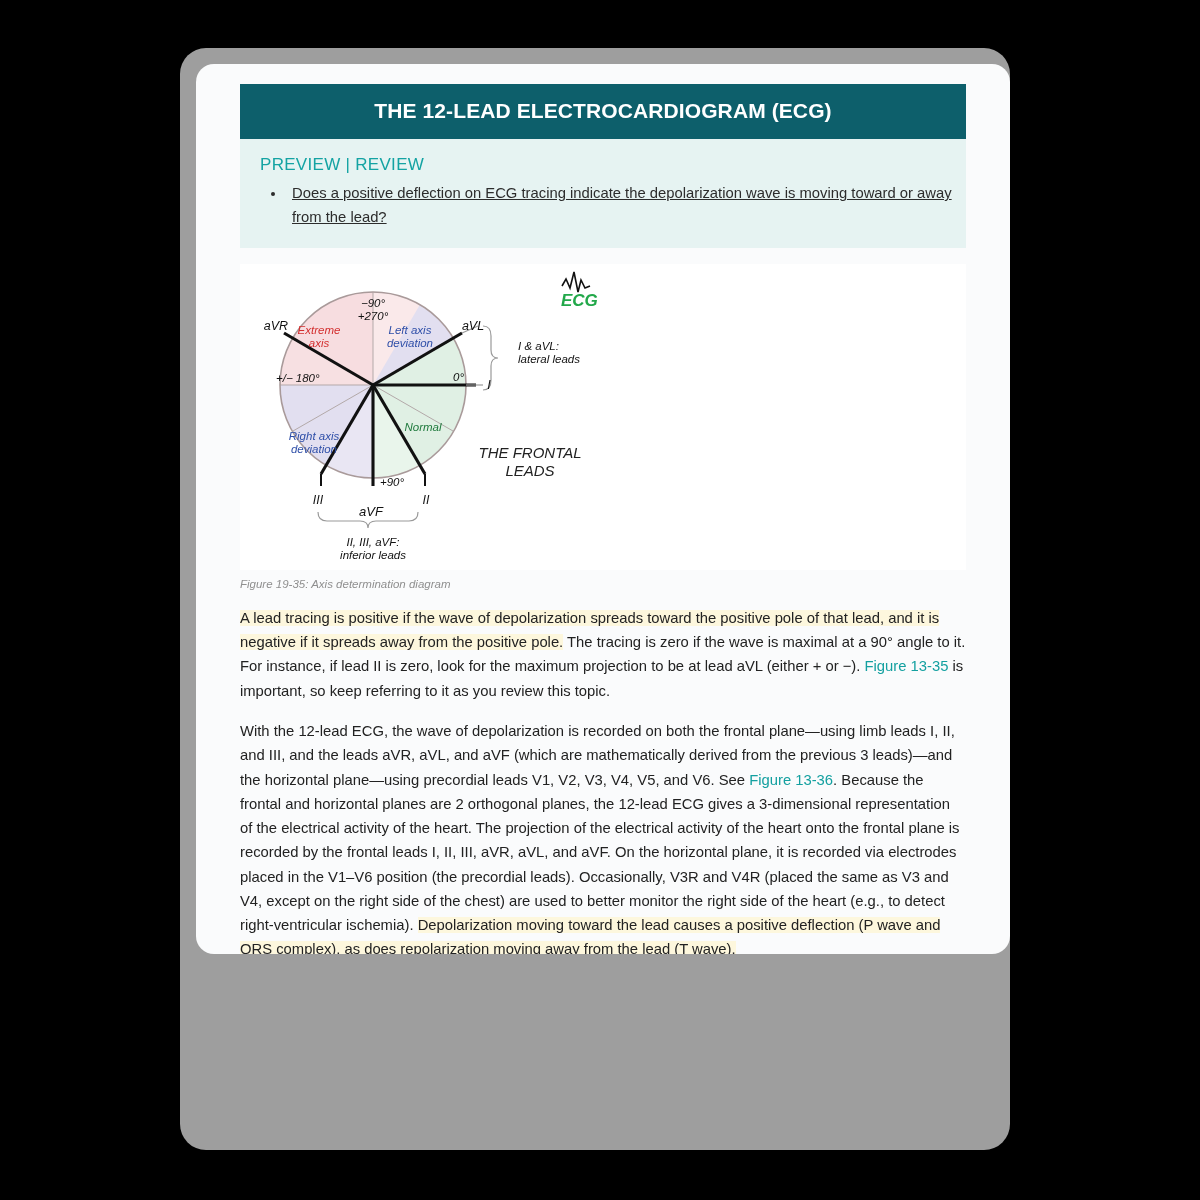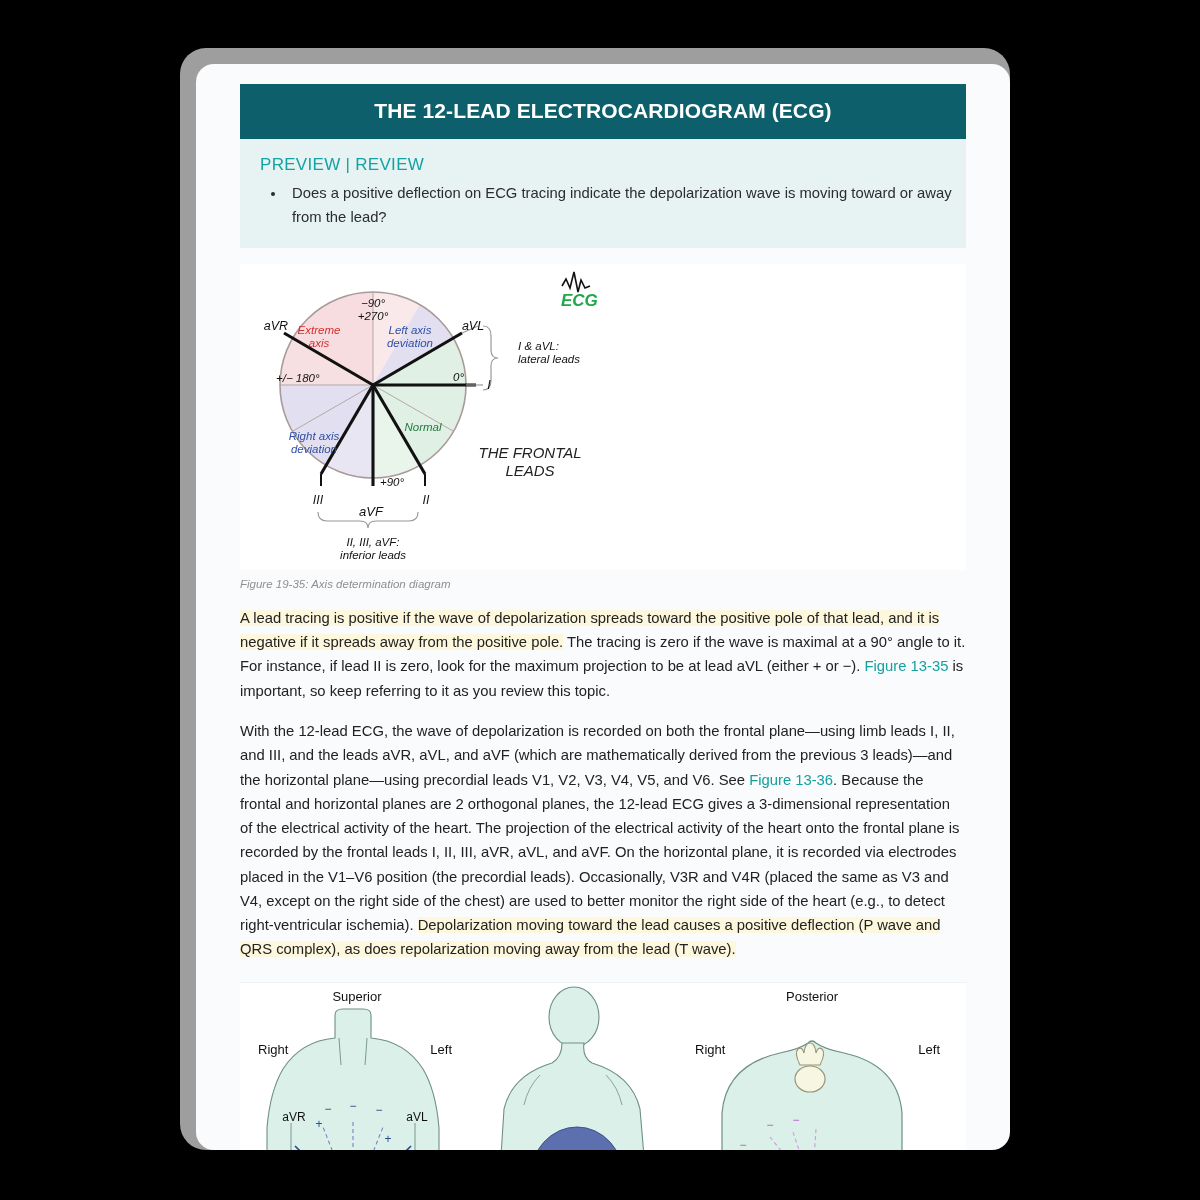--- a/index.html
+++ b/index.html
@@ -13,21 +13,21 @@
 
   
   #device-frame{
     position:absolute; left:180px; top:48px;
     width:830px; height:1102px;
     background:#9e9e9e;
     border-radius:26px;
   }
   #page-sheet{
     position:absolute; left:196px; top:64px;
-    width:814px; height:1086px;
+    width:814px; height:890px;
     background:#fafbfc;
     border-radius:18px;
     overflow:hidden;
   }
   #page-inner{
     position:absolute; left:0; top:0; right:0; bottom:0;
     padding:0 44px;
     overflow:hidden;
   }
 
@@ -56,20 +56,21 @@
   }
   .preview-list{
     margin:0; padding:0 0 0 26px;
     list-style:disc;
   }
   .preview-list li{
     color:#2c2c2c;
     font-size:14.8px;
     line-height:1.62;
     padding-left:6px;
+    text-decoration:underline;
   }
 
   
   .para{
     color:#222;
     font-size:14.8px;
     line-height:1.64;
     margin:16px 0 0 0;
     text-align:left;
   }

